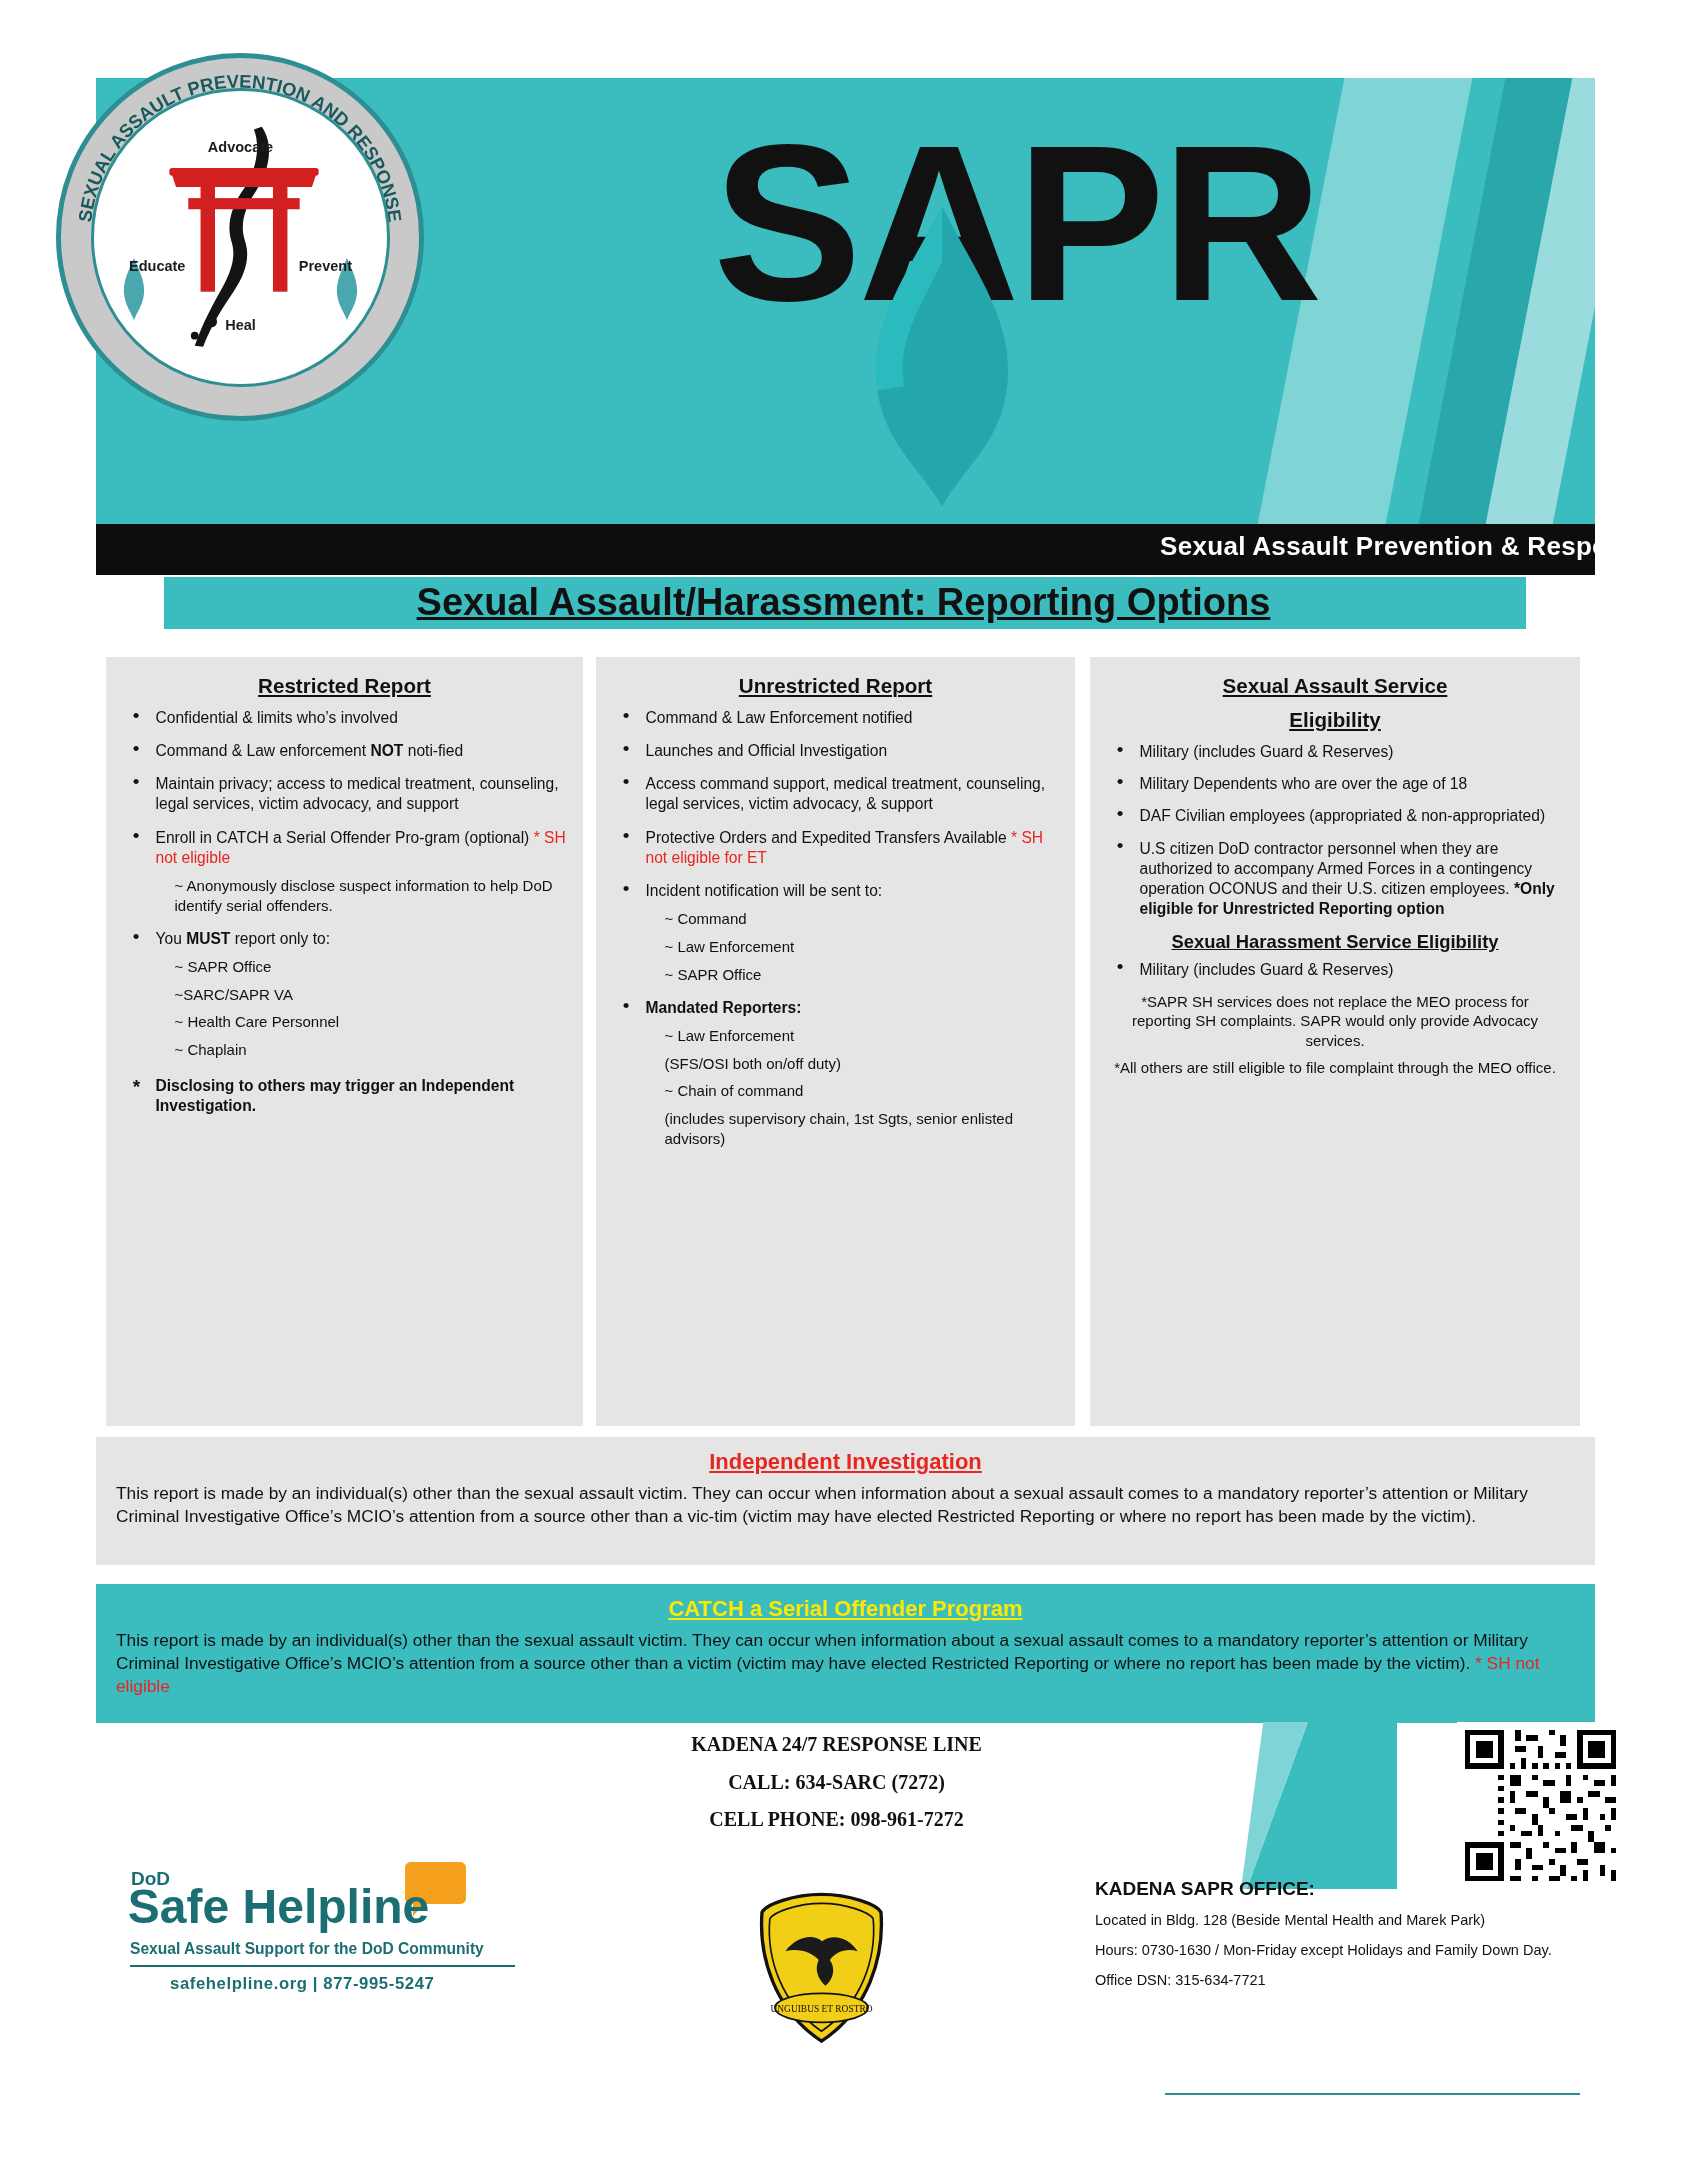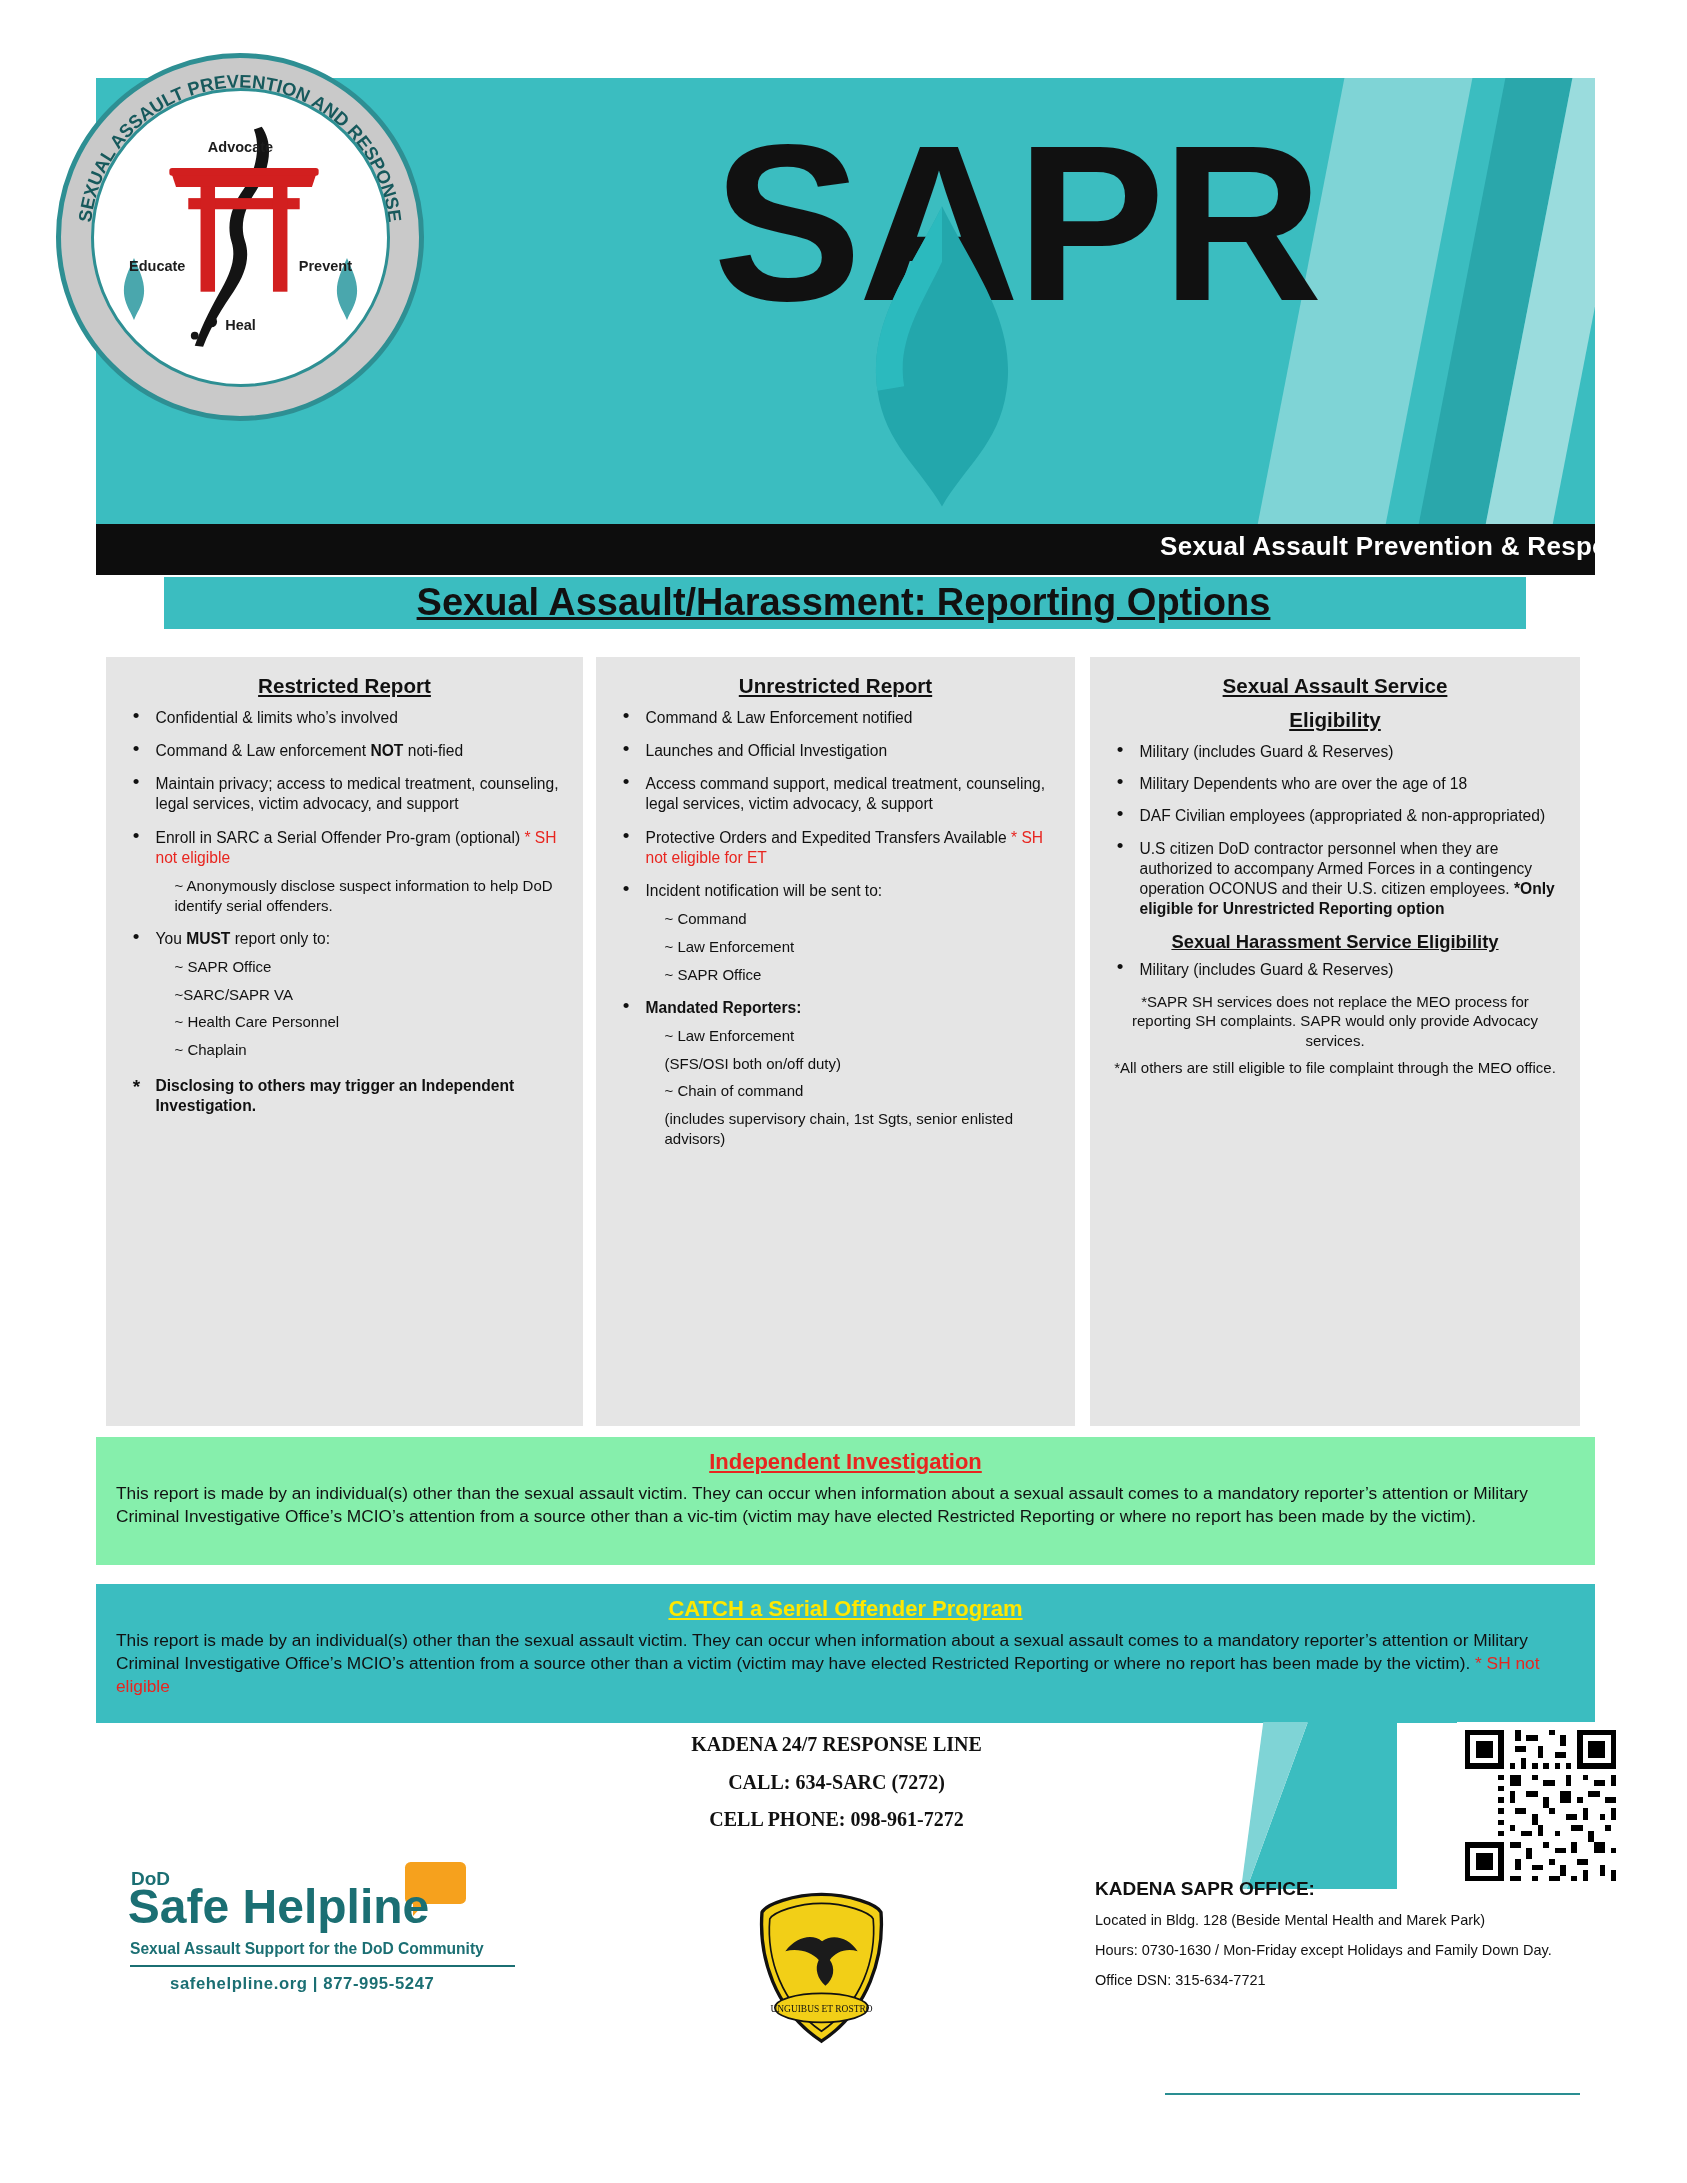--- a/index.html
+++ b/index.html
@@ -241,21 +241,21 @@
 
   
   .panel {
     position: absolute;
     box-sizing: border-box;
     padding: 7.8px 20px 12.3px 20px;
   }
   .panel-1 {
     left: 96px; top: 1437px;
     width: 1499px; height: 128px;
-    background: #86efac;
+    background: #e5e5e5;
   }
   .panel-2 {
     left: 96px; top: 1584px;
     width: 1499px; height: 139px;
     background: #3bbdc0;
   }
   .panel-head {
     text-align: center;
     font-size: 22px;
     font-weight: bold;
@@ -459,21 +459,21 @@
       <li>
         <span>Confidential &amp; limits who’s involved</span>
       </li>
       <li>
         <span>Command &amp; Law enforcement </span><span class="b">NOT</span><span> noti-fied</span>
       </li>
       <li>
         <span>Maintain privacy; access to medical treatment, counseling, legal services, victim advocacy, and support</span>
       </li>
       <li>
-        <span>Enroll in SARC a Serial Offender Pro-gram (optional) </span><span class="red">* SH not eligible</span>
+        <span>Enroll in CATCH a Serial Offender Pro-gram (optional) </span><span class="red">* SH not eligible</span>
         <div class="sub-line ind" style="margin-left:19px;">~ Anonymously disclose suspect information to help DoD identify serial offenders.</div>
       </li>
       <li>
         <span>You </span><span class="b">MUST</span><span> report only to:</span>
         <div class="sub-line ind" style="margin-left:19px;">~ SAPR Office</div>
         <div class="sub-line ind" style="margin-left:19px;">~SARC/SAPR VA</div>
         <div class="sub-line ind" style="margin-left:19px;">~ Health Care Personnel</div>
         <div class="sub-line ind" style="margin-left:19px;">~ Chaplain</div>
       </li>
     </ul>

